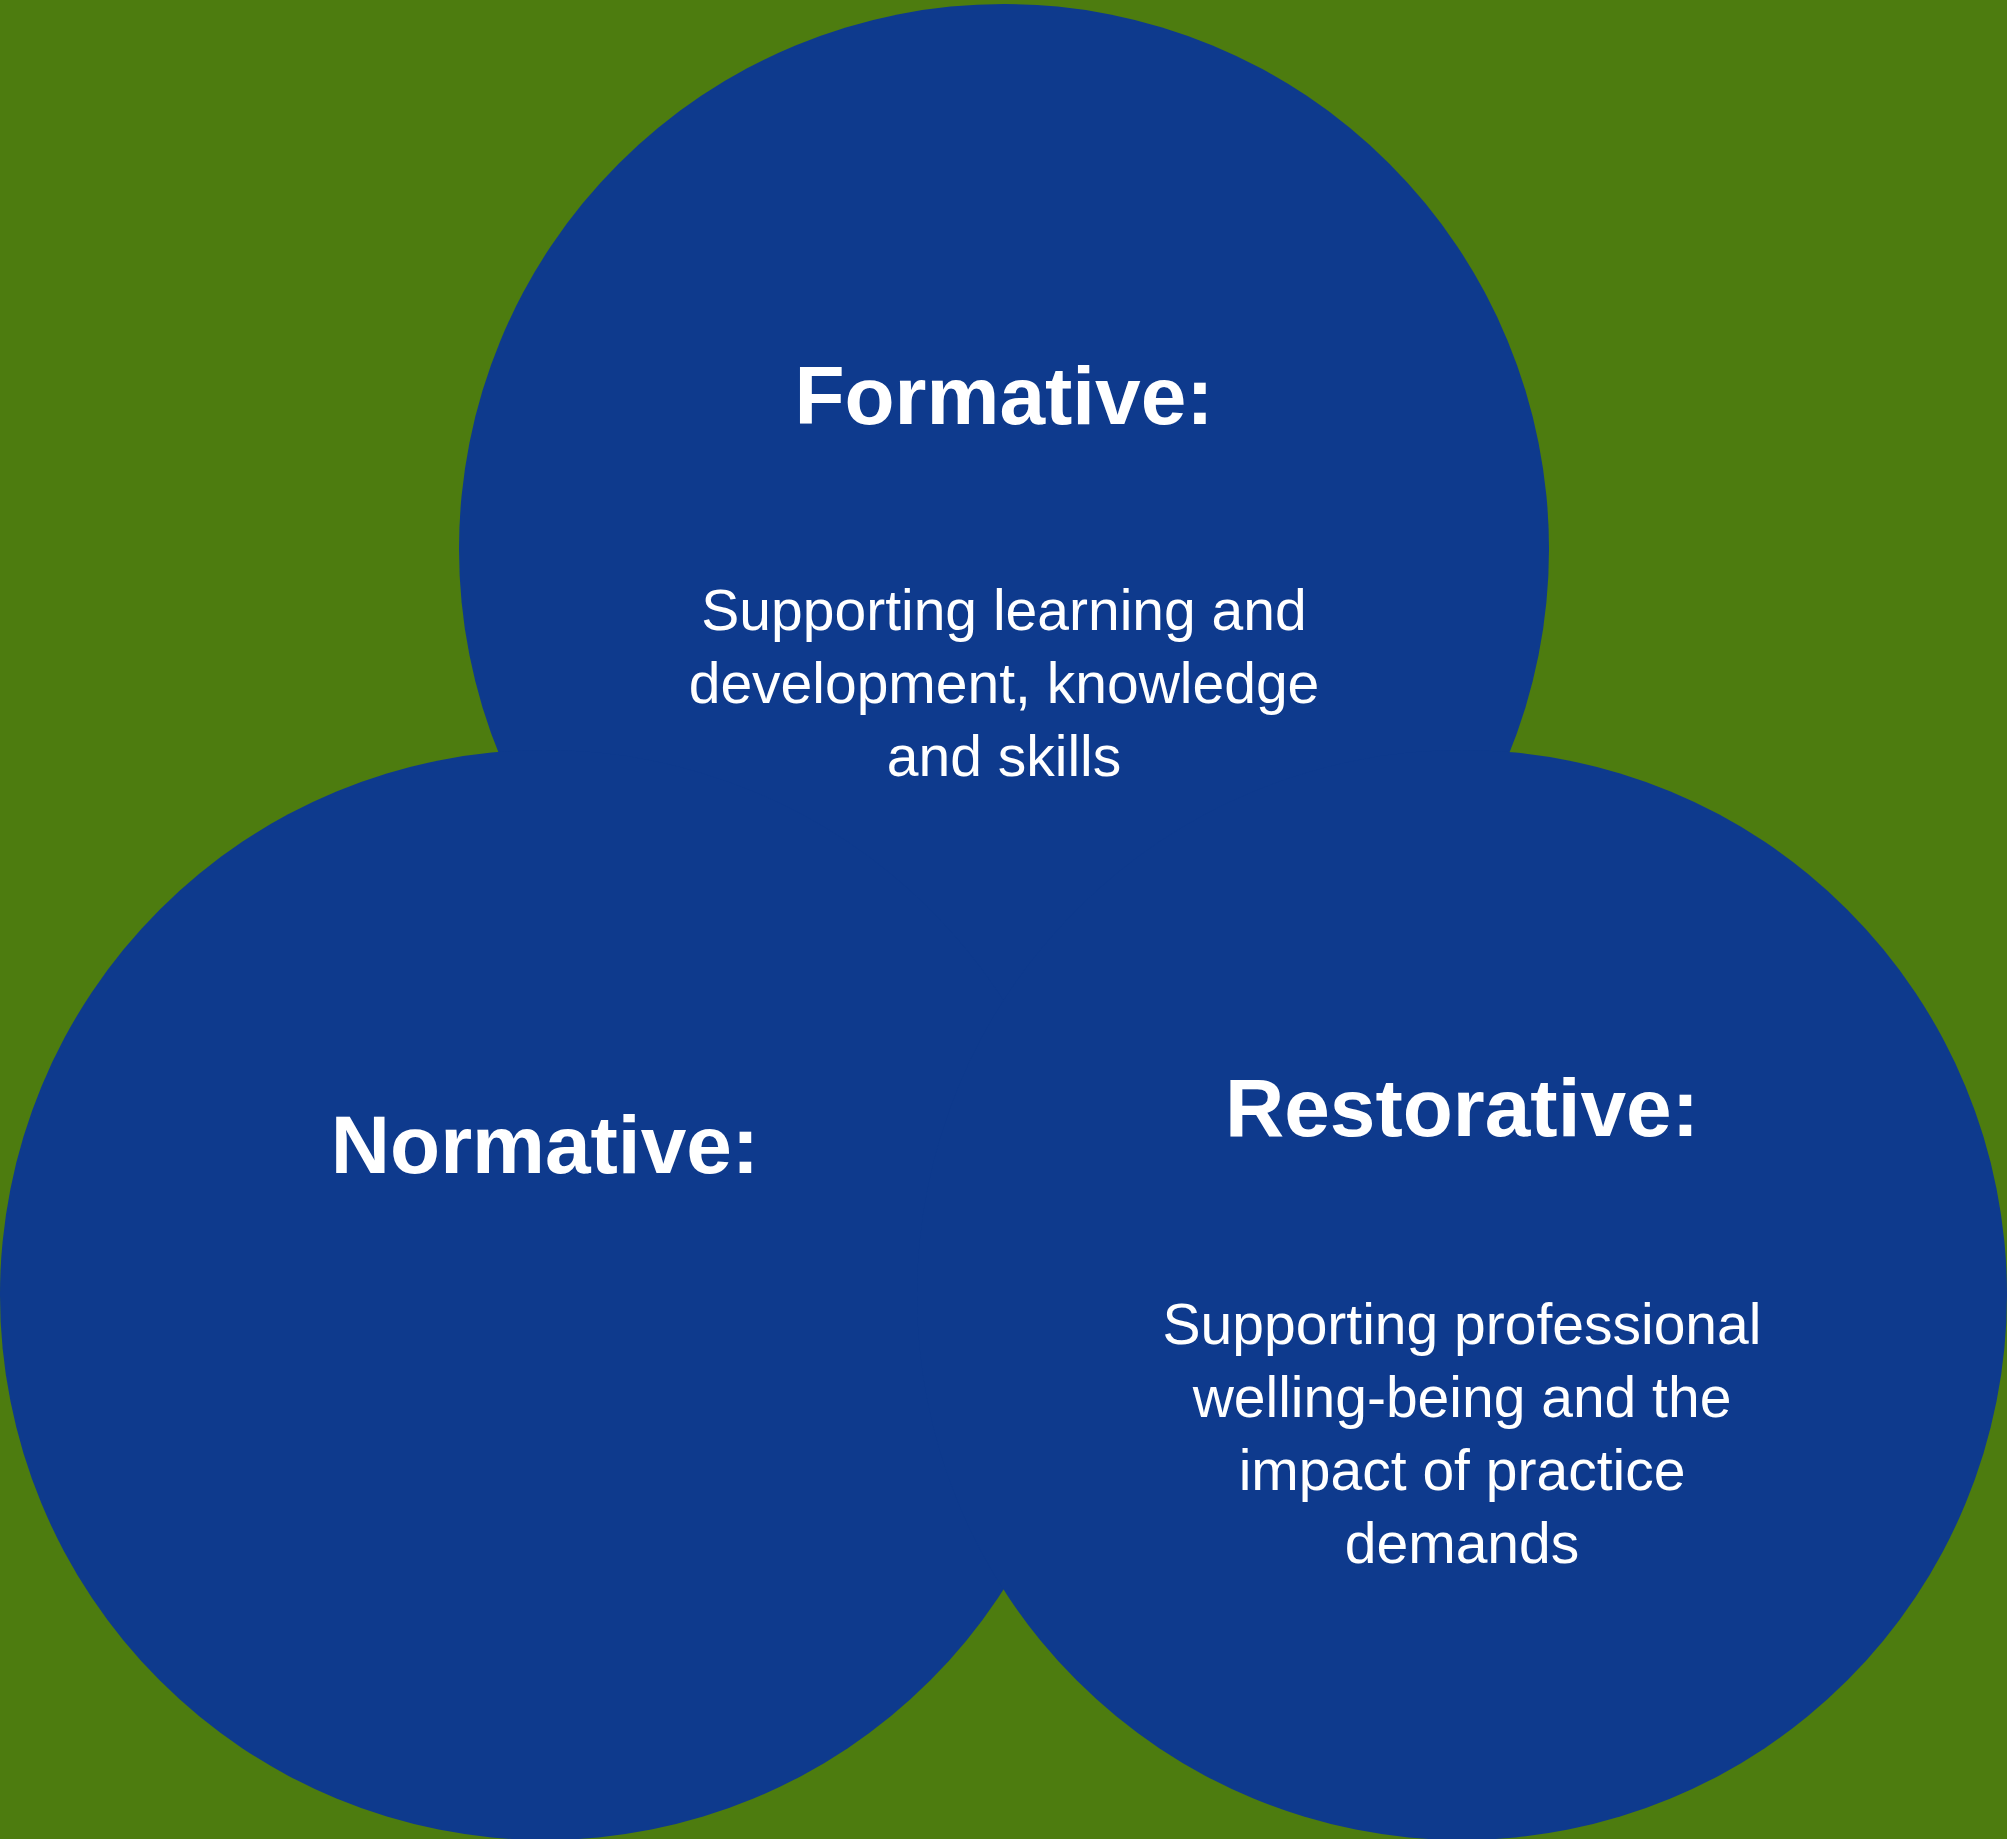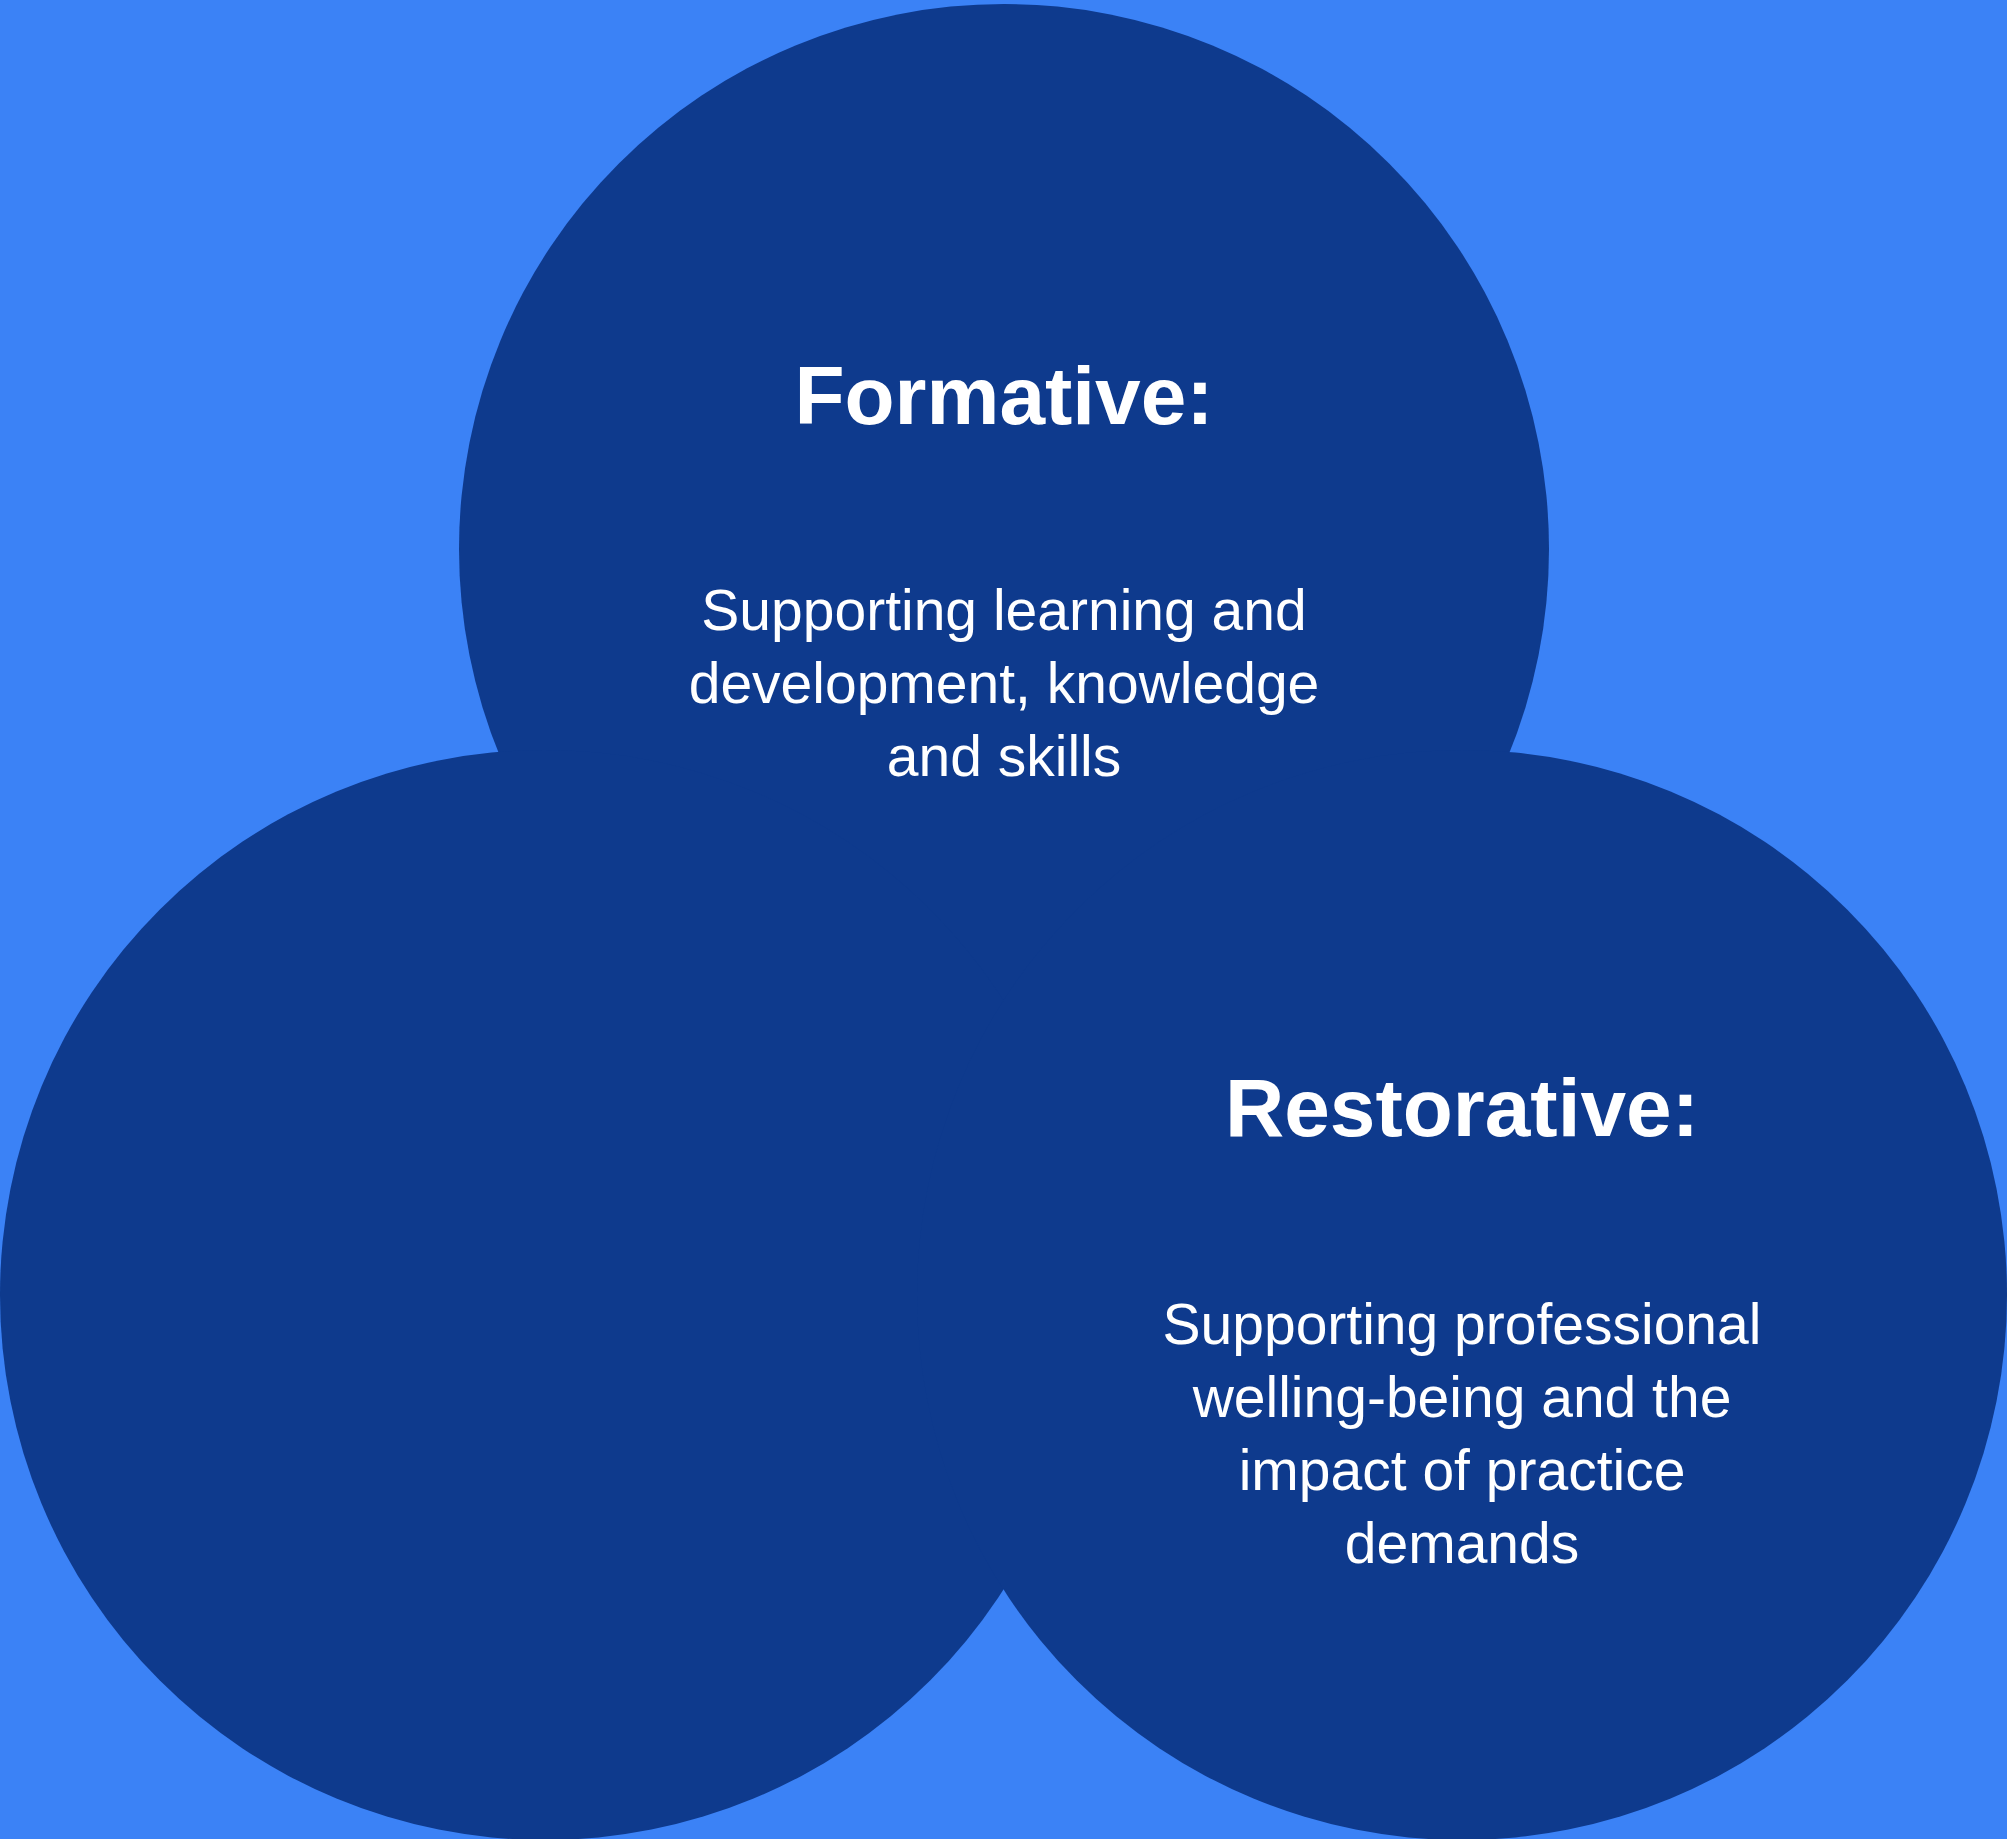--- a/index.html
+++ b/index.html
@@ -55,33 +55,34 @@
   .heading-formative   { left: 1004px; top: 355px;  width: 980px; }
   .body-formative      { left: 1004px; top: 533px;  width: 980px; }
   .heading-normative   { left: 545px;  top: 1104px; width: 980px; }
   .body-normative      { left: 545px;  top: 1292px; width: 980px; }
   .heading-restorative { left: 1462px; top: 1067px; width: 980px; }
   .body-restorative    { left: 1462px; top: 1247px; width: 980px; }
 </style>
 </head>
 <body>
 
-<div class="canvas" style="background-color: #3b82f6;">
+<div class="canvas" style="background-color: #4d7c0f;">
 
   <div class="circle circle-top" style="background-color: rgb(14, 58, 141);"></div>
 
   <div class="circle circle-left" style="background-color: rgb(14, 58, 141);"></div>
 
   <div class="circle circle-right" style="background-color: rgb(14, 58, 141);"></div>
 
   <div class="label heading heading-formative" style="color: rgb(255, 255, 255);">Formative:</div>
   <div class="label body-text body-formative" style="color: rgb(255, 255, 255);">Supporting learning and
 development, knowledge
 and skills</div>
 
+  <div class="label heading heading-normative" style="color: rgb(255, 255, 255);">Normative:</div>
 
   <div class="label heading heading-restorative" style="color: rgb(255, 255, 255);">Restorative:</div>
   <div class="label body-text body-restorative" style="color: rgb(255, 255, 255);">Supporting professional
 welling-being and the
 impact of practice
 demands</div>
 
 </div>
 
 

